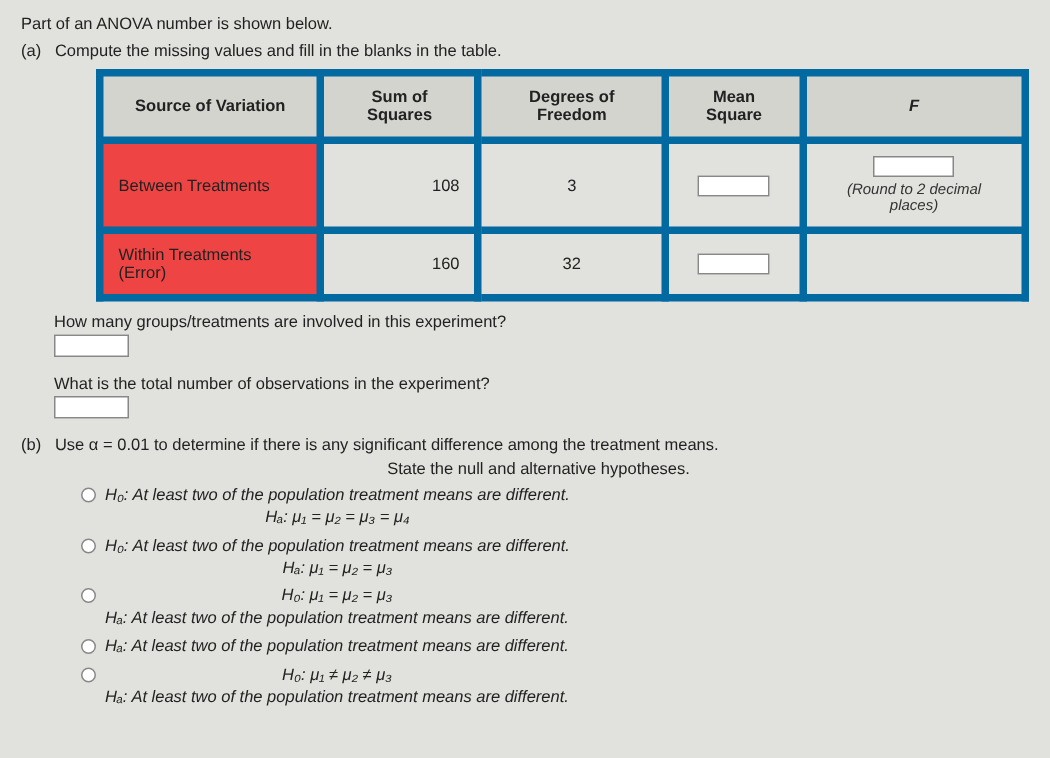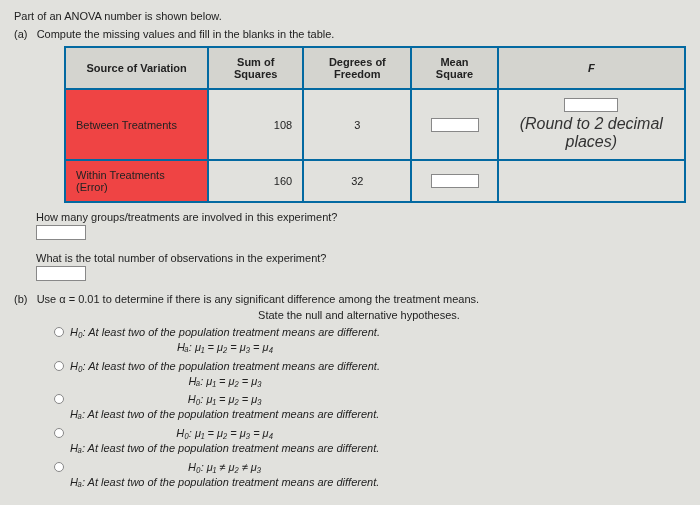--- a/index.html
+++ b/index.html
@@ -20,21 +20,21 @@
   .intro { margin: 2px 0 6px 0; }
   .part-label { margin: 4px 0 6px 0; }
   .indent-a { padding-left: 22px; }
   .indent-b { padding-left: 18px; text-align: center; }
 
   table.anova {
     border-collapse: collapse;
     margin: 4px 0 8px 28px;
   }
   table.anova th, table.anova td {
-    border: 2px solid #0369a1;
+    border: 5px solid #0369a1;
     padding: 8px 10px;
     text-align: center;
     font-size: 11px;
     vertical-align: middle;
   }
   table.anova th {
     background: #d4d4cf;
     font-weight: bold;
   }
   table.anova td.src {
@@ -80,21 +80,21 @@
   .radio {
     width: 10px; height: 10px;
     border: 1px solid #888;
     border-radius: 50%;
     background: #fff;
     flex: 0 0 auto;
     margin-top: 2px;
   }
   .hyp { line-height: 1.35; }
   .ital { font-style: italic; }
-  .round-note { font-size: 16px; font-style: italic; color:#333; }
+  .round-note { font-size: 10px; font-style: italic; color:#333; }
   .cellwrap { display:flex; flex-direction:column; align-items:center; gap:3px;}
 </style>
 </head>
 <body>
 
 <div class="page">
 
   <div class="intro">Part of an ANOVA number is shown below.</div>
 
   <div class="part-label">
@@ -169,21 +169,20 @@
       <div class="radio"></div>
       <div class="hyp">
         <div class="ital">H₀: μ₁ = μ₂ = μ₃</div>
         <div class="ital">Hₐ: At least two of the population treatment means are different.</div>
       </div>
     </div>
 
     <div class="opt">
       <div class="radio"></div>
       <div class="hyp">
-        <div class="ital">H₀: μ₁ = μ₂ = μ₃ = μ₄</div>
         <div class="ital">Hₐ: At least two of the population treatment means are different.</div>
       </div>
     </div>
 
     <div class="opt">
       <div class="radio"></div>
       <div class="hyp">
         <div class="ital">H₀: μ₁ ≠ μ₂ ≠ μ₃</div>
         <div class="ital">Hₐ: At least two of the population treatment means are different.</div>
       </div>

